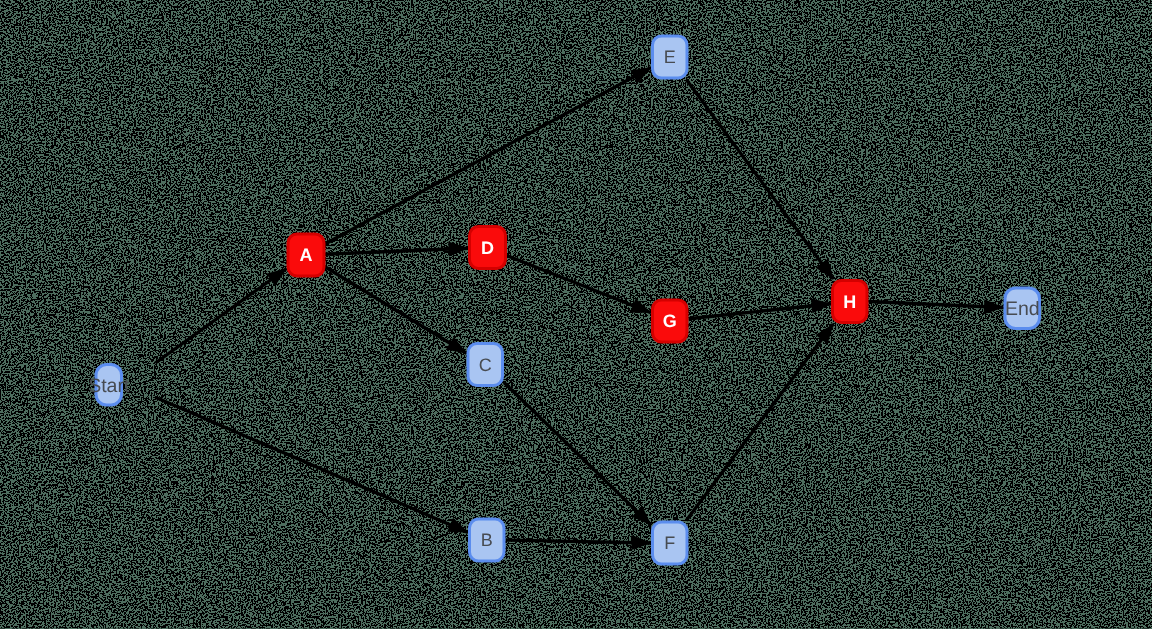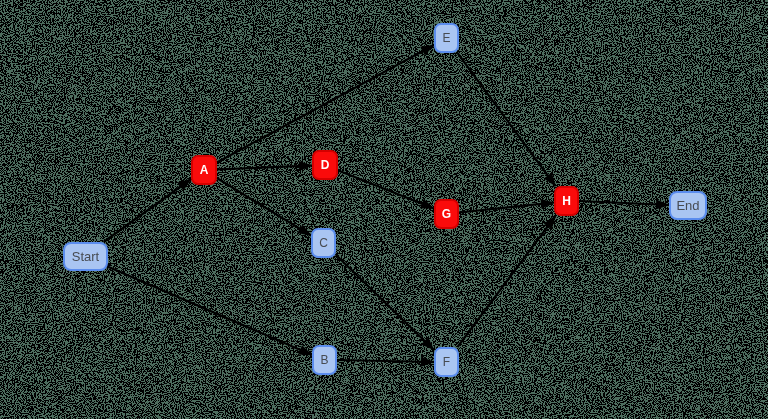--- a/index.html
+++ b/index.html
@@ -82,33 +82,33 @@
     <line class="edge" x1="216" y1="177.5" x2="311" y2="235.5" marker-end="url(#arrow)"></line>
     <line class="edge" x1="337" y1="170" x2="434" y2="208.5" marker-end="url(#arrow)"></line>
     <line class="edge" x1="336" y1="255" x2="434" y2="350" marker-end="url(#arrow)"></line>
     <line class="edge" x1="337" y1="360" x2="434" y2="362" marker-end="url(#arrow)"></line>
     <line class="edge" x1="457.5" y1="53" x2="555.5" y2="186" marker-end="url(#arrow)"></line>
     <line class="edge" x1="457.5" y1="347" x2="555.5" y2="216" marker-end="url(#arrow)"></line>
     <line class="edge" x1="459" y1="212.5" x2="554" y2="202.5" marker-end="url(#arrow)"></line>
     <line class="edge" x1="579" y1="201" x2="669" y2="205" marker-end="url(#arrow)"></line>
   </svg>
 
-  <div class="node normal wide" style="left:63px; top:242px; width:45px; height:29px;">Start</div>
+  <div class="node normal wide" style="left:63px; top:242px; width:19px; height:29px;">Start</div>
 
   <div class="node critical" style="left:191px; top:155px; width:26px; height:30px;">A</div>
 
   <div class="node normal" style="left:312px; top:345px; width:25px; height:30px;">B</div>
 
   <div class="node normal" style="left:311px; top:228px; width:25px; height:30px;">C</div>
 
   <div class="node critical" style="left:312px; top:150px; width:26px; height:30px;">D</div>
 
   <div class="node normal" style="left:434px; top:23px; width:25px; height:30px;">E</div>
 
   <div class="node normal" style="left:434px; top:347px; width:25px; height:30px;">F</div>
 
   <div class="node critical" style="left:434px; top:199px; width:25px; height:30px;">G</div>
 
   <div class="node critical" style="left:554px; top:186px; width:25px; height:30px;">H</div>
 
-  <div class="node normal wide" style="left:669px; top:191px; width:38px; height:29px;">End</div>
+  <div class="node normal wide" style="left:669px; top:191px; width:25px; height:29px;">End</div>
 
 </div>
 
 </body></html>

